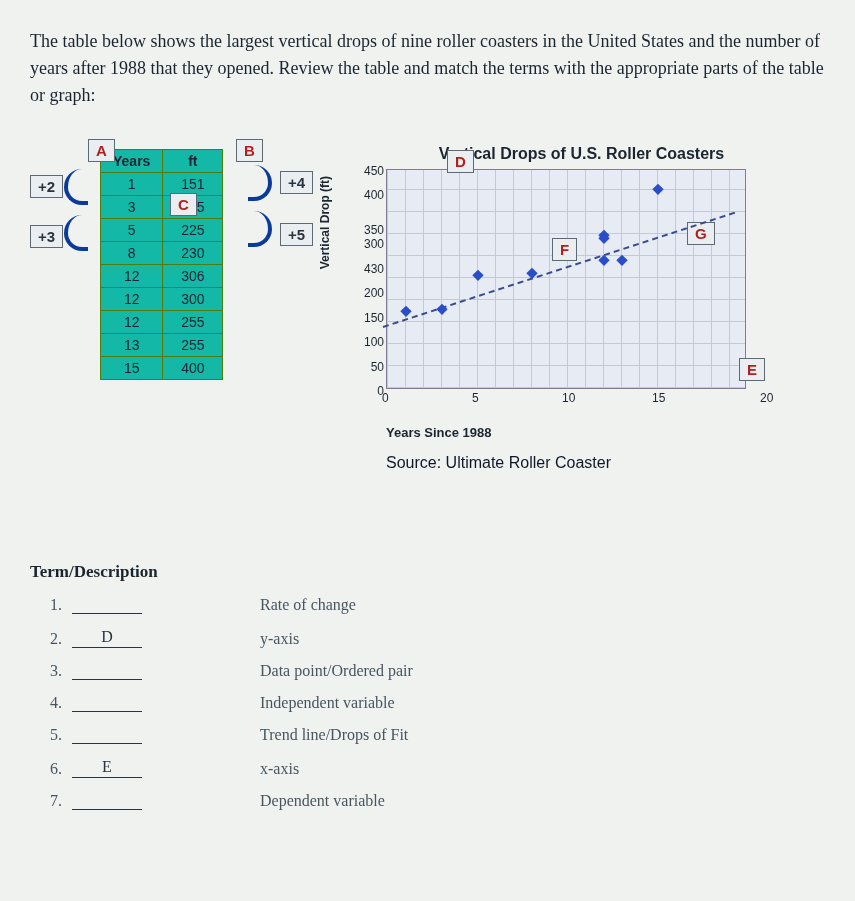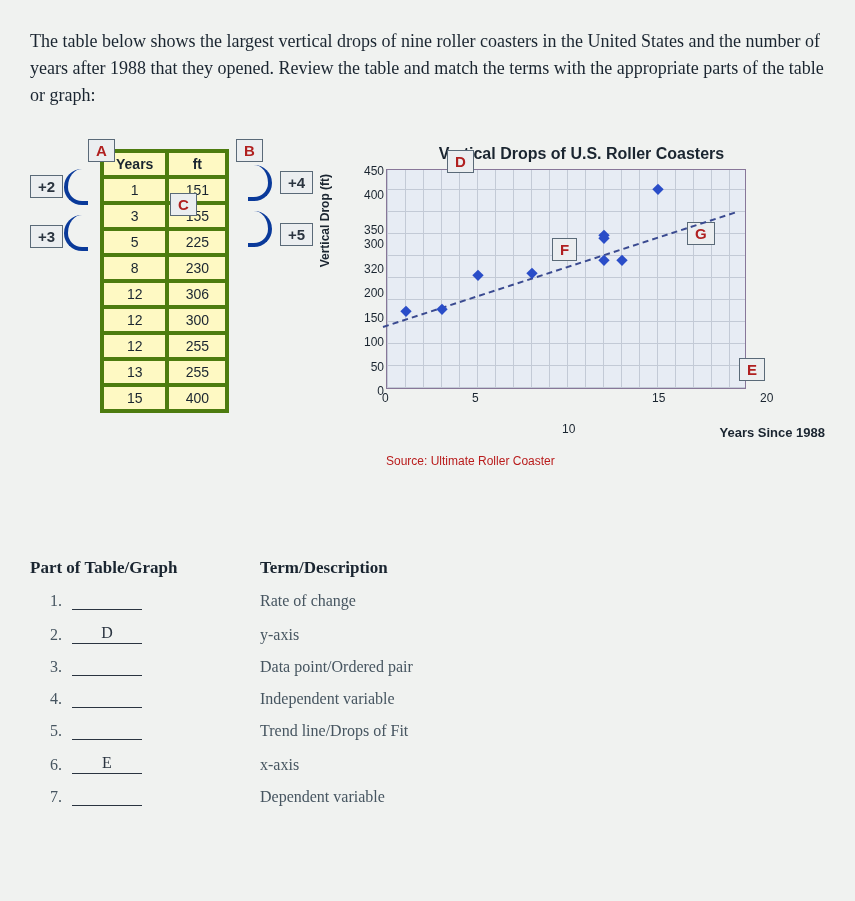--- a/index.html
+++ b/index.html
@@ -36,24 +36,24 @@
   }
   .table-wrap { position: relative; padding: 4px 0 0 0; }
 
   
   table.data {
     border-collapse: collapse;
     font-family: Arial, sans-serif;
     font-size: 14px;
   }
   table.data th, table.data td {
-    border: 4px solid #4d7c0f;
+    border: 1px solid #4d7c0f;
     padding: 3px 12px;
     text-align: center;
-    background: #fef9c3;
+    background: #14b8a6;
     min-width: 60px;
   }
   table.data th { font-weight: bold; }
 
   
   .chart-wrap { position: relative; flex: 1; }
   .chart-title {
     text-align: center;
     font-weight: bold;
     font-family: Arial, sans-serif;
@@ -75,30 +75,30 @@
     left: -6px;
     top: 50%;
     transform: rotate(-90deg) translate(50%, -50%);
     transform-origin: left center;
     font-size: 12px;
     font-family: Arial, sans-serif;
     font-weight: bold;
   }
   .xticks, .yticks { position: absolute; font-size: 12px; font-family: Arial, sans-serif; }
   .xlabel {
-    text-align: right;
+    text-align: left;
     font-size: 13px;
     font-family: Arial, sans-serif;
     font-weight: bold;
     margin-top: 20px;
     margin-left: 48px;
   }
   .source {
-    font-size: 12px;
-    color: #b91c1c;
+    font-size: 16px;
+    color: #0f172a;
     margin: 14px 0 0 48px;
     font-family: Arial, sans-serif;
   }
   .pt {
     position: absolute;
     width: 8px; height: 8px;
     background: #2a4dc8;
     transform: rotate(45deg) translate(-50%, -50%);
   }
   
@@ -223,45 +223,44 @@
         <div class="pt" style="left: 141px; top: 104.556px;"></div>
         <div class="pt" style="left: 213px; top: 67.4px;"></div>
         <div class="pt" style="left: 213px; top: 70.3333px;"></div>
         <div class="pt" style="left: 213px; top: 92.3333px;"></div>
         <div class="pt" style="left: 231px; top: 92.3333px;"></div>
         <div class="pt" style="left: 267px; top: 21.4444px;"></div>
       </div>
     <div id="xticks" style="position: relative; margin-left: 48px; height: 16px;">
         <span class="xticks" style="left: -4px; top: 2px;">0</span>
         <span class="xticks" style="left: 86px; top: 2px;">5</span>
-        <span class="xticks" style="left: 176px; top: 2px; margin-top: 31px;">10</span>
+        <span class="xticks" style="left: 176px; top: 2px;">10</span>
         <span class="xticks" style="left: 266px; top: 2px;">15</span>
         <span class="xticks" style="left: 356px; top: 2px; margin-left: 18px;">20</span>
       </div>
 
     <div class="xlabel">Years Since 1988</div>
     <div class="source">Source: Ultimate Roller Coaster</div>
   <div id="yticks" style="position: absolute; left: 20px; top: 26px; width: 26px; height: 220px;">
         <span class="yticks" style="right: 0px; top: 213px; position: absolute;">0</span>
         <span class="yticks" style="right: 0px; top: 188.556px; position: absolute; margin-left: 32px;">50</span>
         <span class="yticks" style="right: 0px; top: 164.111px; position: absolute;">100</span>
         <span class="yticks" style="right: 0px; top: 139.667px; position: absolute;">150</span>
         <span class="yticks" style="right: 0px; top: 115.222px; position: absolute;">200</span>
-        <span class="yticks" style="right: 0px; top: 90.7778px; position: absolute;">320</span>
+        <span class="yticks" style="right: 0px; top: 90.7778px; position: absolute;">430</span>
         <span class="yticks" style="right: 0px; top: 66.3333px; position: absolute;">300</span>
         <span class="yticks" style="right: 0px; top: 52px; position: absolute;">350</span>
         <span class="yticks" style="right: 0px; top: 17.4444px; position: absolute;">400</span>
         <span class="yticks" style="right: 0px; top: -7px; position: absolute;">450</span>
       </div>
     </div>
 </div>
 
 <div class="match-section">
   <div class="match-head">
-    <div class="c1">Part of Table/Graph</div>
     <div>Term/Description</div>
   </div>
   <div id="match-rows">
       <div class="mrow">
         <div class="c1">
           <span>1.</span>
           <span class="blank"></span>
         </div>
         <div>Rate of change</div>
       </div>

